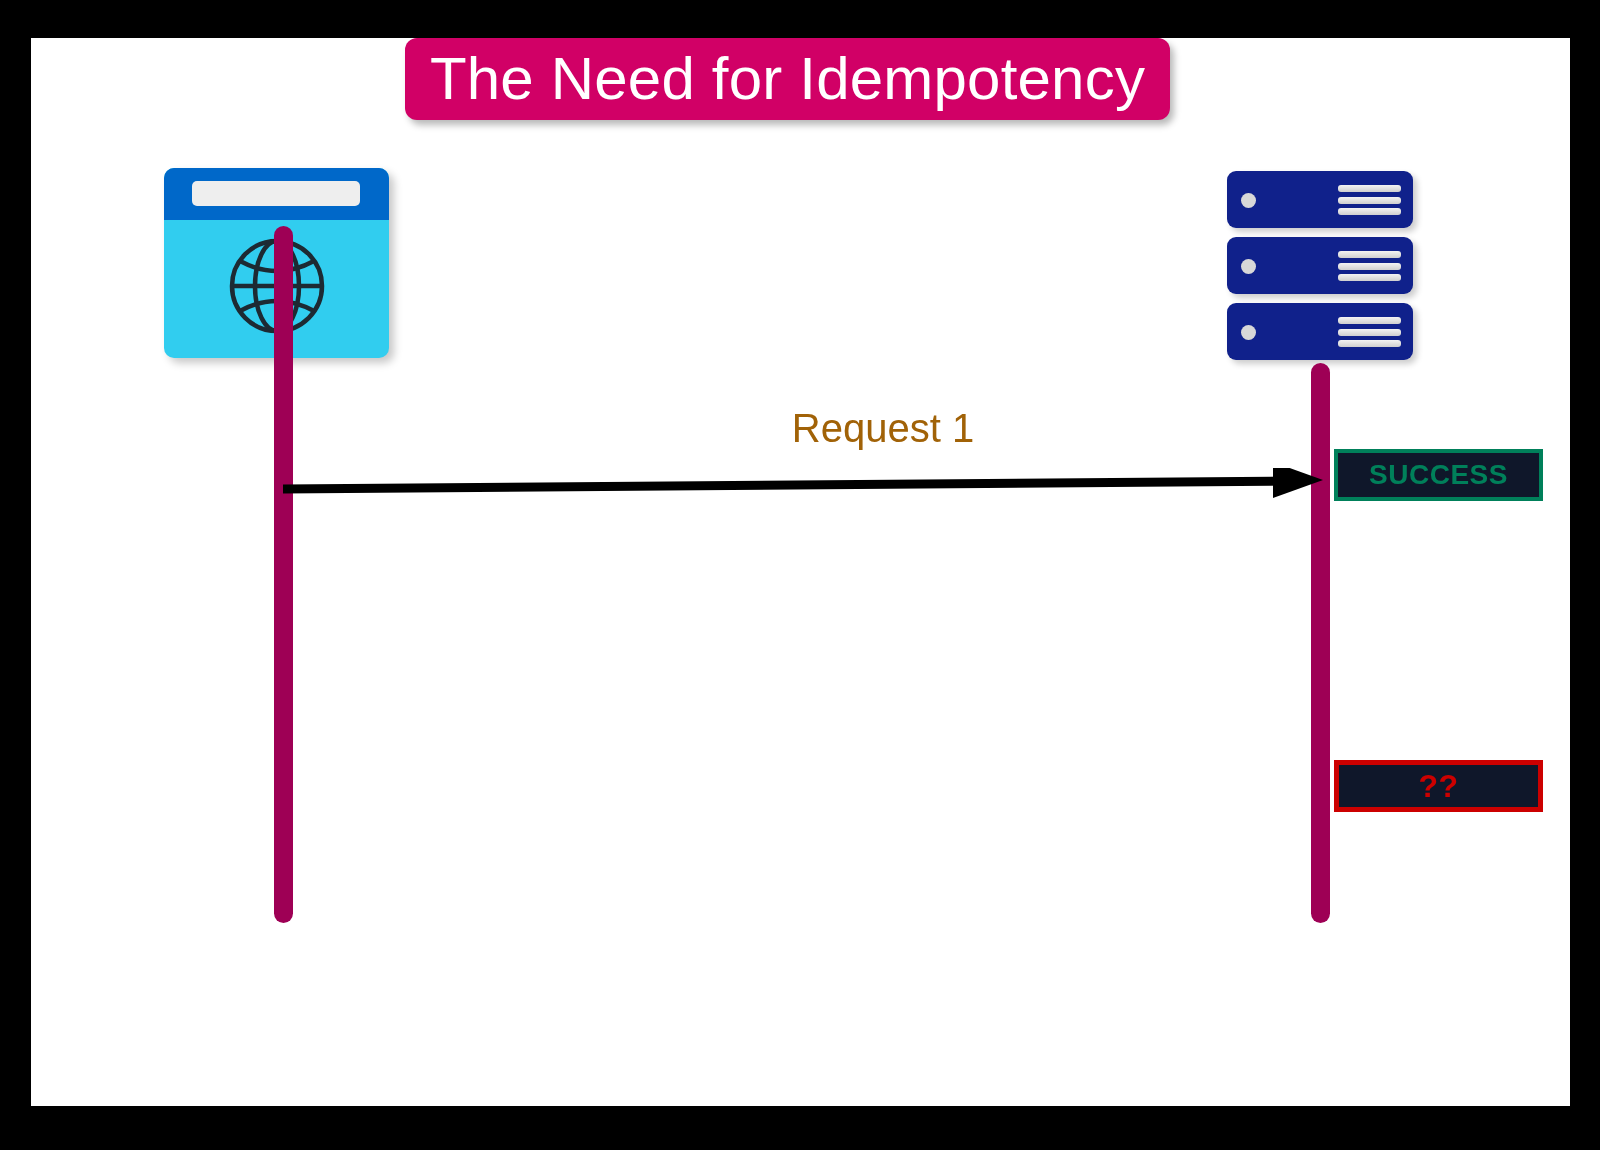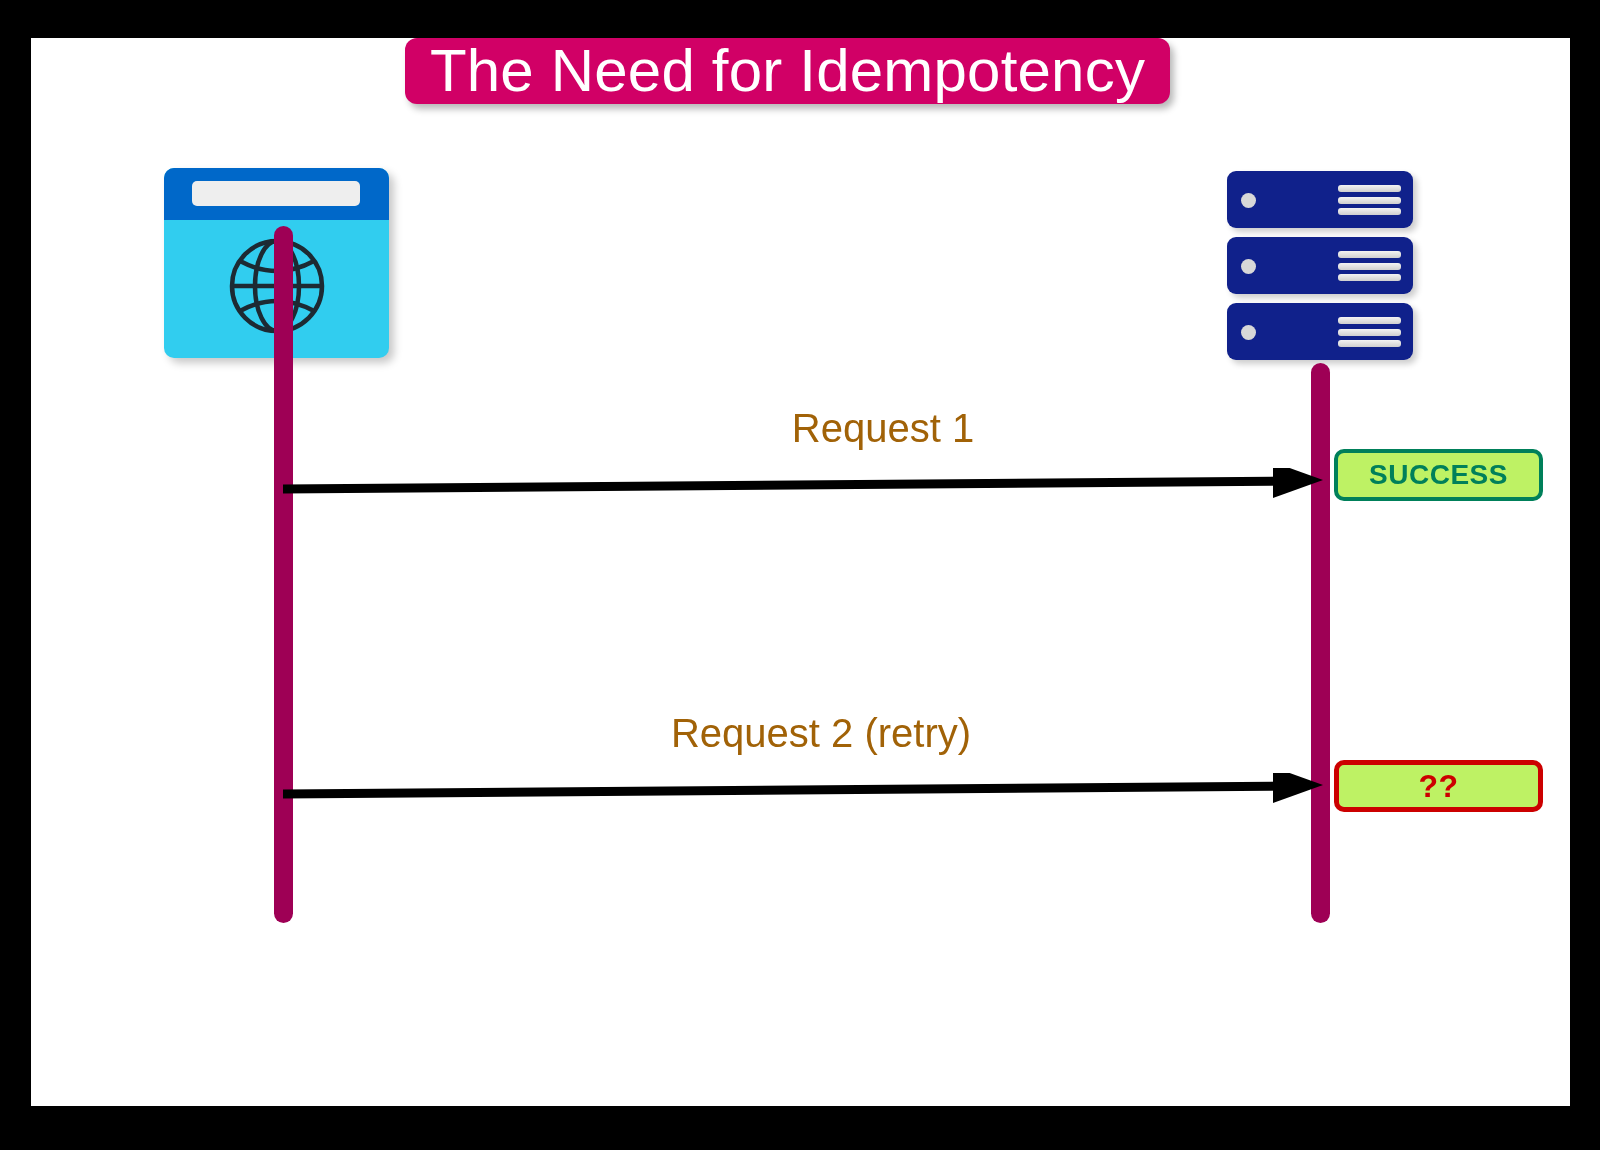--- a/index.html
+++ b/index.html
@@ -28,21 +28,21 @@
     height: 1068px;
     background: #ffffff;
   }
 
   
   #title-banner {
     position: absolute;
     left: 374px;          
     top: 0px;
     width: 765px;
-    height: 66px;
+    height: 82px;
     background: #d10066;
     border-radius: 12px;
     box-shadow: 4px 5px 7px rgba(0,0,0,0.28);
     display: flex;
     align-items: center;
     justify-content: center;
   }
   #title-banner .title-text {
     color: #ffffff;
     font-size: 60px;
@@ -173,22 +173,22 @@
     left: 0;
     top: 60px;
     width: 100%;
     height: 30px;
   }
 
   
   .badge {
     position: absolute;
     height: 52px;
-    background: #bef264;
-    border-radius: 10px;
+    background: #0f172a;
+    border-radius: 0;
     display: flex;
     align-items: center;
     justify-content: center;
     font-weight: bold;
     letter-spacing: 0.5px;
     line-height: 1;
   }
   #badge-success {
     left: 1303px;
     top: 411px;
@@ -266,28 +266,19 @@
     <div id="message-1" class="message">
       <div class="msg-label">Request 1</div>
       <div class="msg-arrow">
         <svg viewBox="0 0 1040 30" width="100%" height="30" preserveAspectRatio="none" aria-hidden="true">
           <line x1="0" y1="21" x2="1008" y2="13" stroke="#000000" stroke-width="9"></line>
           <polygon points="1040,12 990,-6 990,30" fill="#000000"></polygon>
         </svg>
       </div>
     </div>
 
-    <div id="message-2" class="message">
-      <div class="msg-label">Request 2 (retry)</div>
-      <div class="msg-arrow">
-        <svg viewBox="0 0 1040 30" width="100%" height="30" preserveAspectRatio="none" aria-hidden="true">
-          <line x1="0" y1="21" x2="1008" y2="13" stroke="#000000" stroke-width="9"></line>
-          <polygon points="1040,12 990,-6 990,30" fill="#000000"></polygon>
-        </svg>
-      </div>
-    </div>
 
     <div id="badge-success" class="badge">SUCCESS</div>
 
     <div id="badge-unknown" class="badge">??</div>
 
   </div>
 </div>
 
 </body></html>

